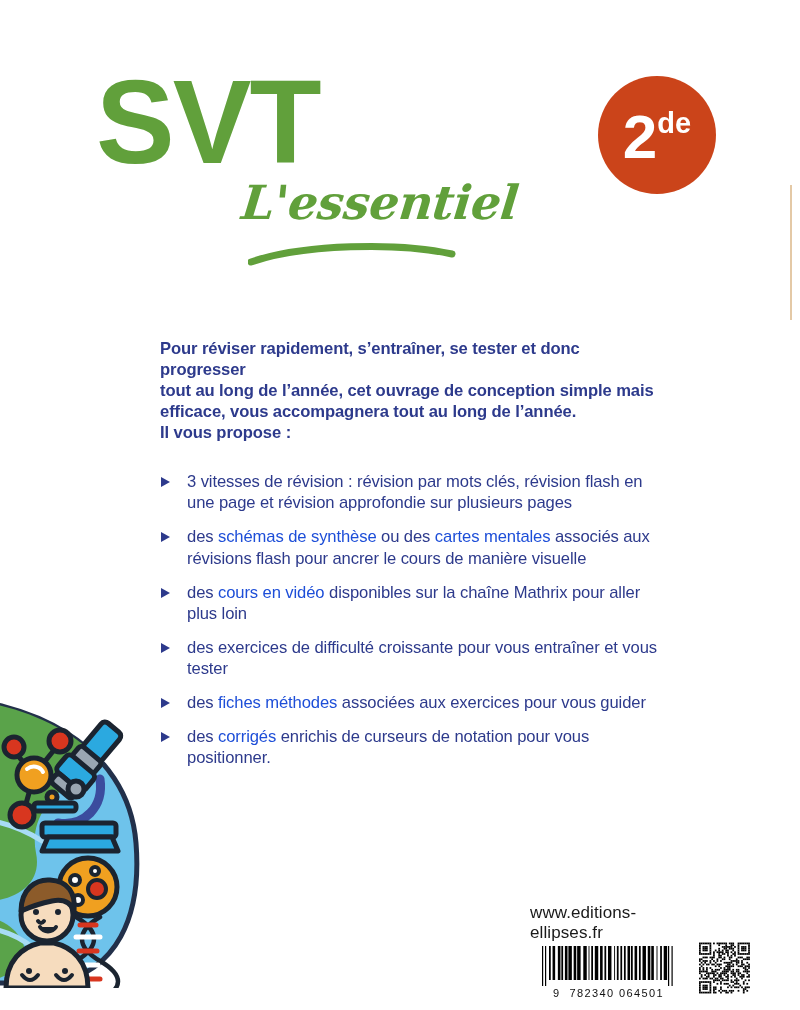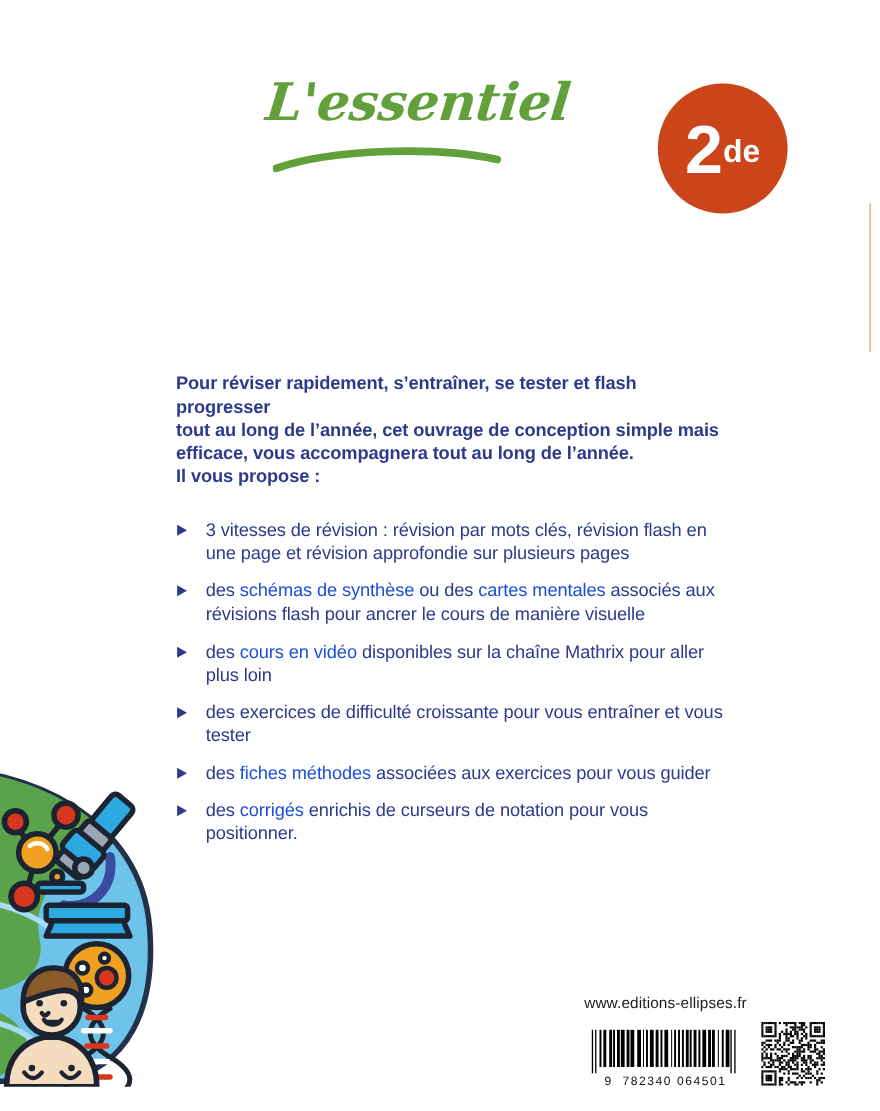--- a/index.html
+++ b/index.html
@@ -98,21 +98,21 @@
     line-height: 1;
     color: #ffffff;
     letter-spacing: -1px;
   }
   .level-suffix {
     font-family: "Liberation Sans", sans-serif;
     font-weight: bold;
     font-size: 29px;
     line-height: 1;
     color: #ffffff;
-    margin-top: 18px;
+    margin-top: 3px;
     margin-left: 1px;
   }
 
   
   .copy {
     position: absolute;
     left: 160px;
     top: 338px;
     width: 508px;
     color: #2D3A8C;
@@ -180,24 +180,24 @@
     align-items: flex-end;
     gap: 12px;
   }
   .barcode-col {
     display: flex;
     flex-direction: column;
     align-items: center;
   }
   .publisher-url {
     font-family: "Liberation Sans", sans-serif;
-    font-size: 14px;
+    font-size: 17px;
     color: #1a1a1a;
     letter-spacing: 0.1px;
-    margin-bottom: 17px;
+    margin-bottom: 3px;
   }
   .barcode {
     display: block;
   }
   .isbn-digits {
     font-family: "Liberation Sans", sans-serif;
     font-size: 11px;
     color: #111;
     letter-spacing: 1.4px;
     margin-top: 1px;
@@ -209,40 +209,41 @@
   }
 </style>
 </head>
 <body>
 
 <div class="cover">
 
   <div class="spine-rule"></div>
 
   <div class="title-block">
+    <div class="svt-title">SVT</div>
     <div class="subtitle-wrap">
       <span class="subtitle">L'essentiel</span>
       <span class="subtitle-swoosh">
         <svg width="210" height="26" viewBox="0 0 210 26">
           <path d="M3 21 C55 3, 150 1, 204 13" fill="none" stroke="#61A03B" stroke-width="7" stroke-linecap="round"></path>
         </svg>
       </span>
     </div>
   </div>
 
   <div class="level-badge">
     <div class="level-inner">
       <span class="level-number">2</span>
       <span class="level-suffix">de</span>
     </div>
   </div>
 
   <div class="copy">
     <div class="intro">
-      <p>Pour réviser rapidement, s’entraîner, se tester et flash progresser</p>
+      <p>Pour réviser rapidement, s’entraîner, se tester et donc progresser</p>
       <p>tout au long de l’année, cet ouvrage de conception simple mais</p>
       <p>efficace, vous accompagnera tout au long de l’année.</p>
       <p>Il vous propose :</p>
     </div>
 
     <ul class="bullets" id="bullet-list">
         <li class="bullet">
           <span class="bullet-marker">
             <svg width="11" height="12" viewBox="0 0 11 12">
               <path d="M1 1 L10 6 L1 11 Z" fill="#2D3A8C"></path>

